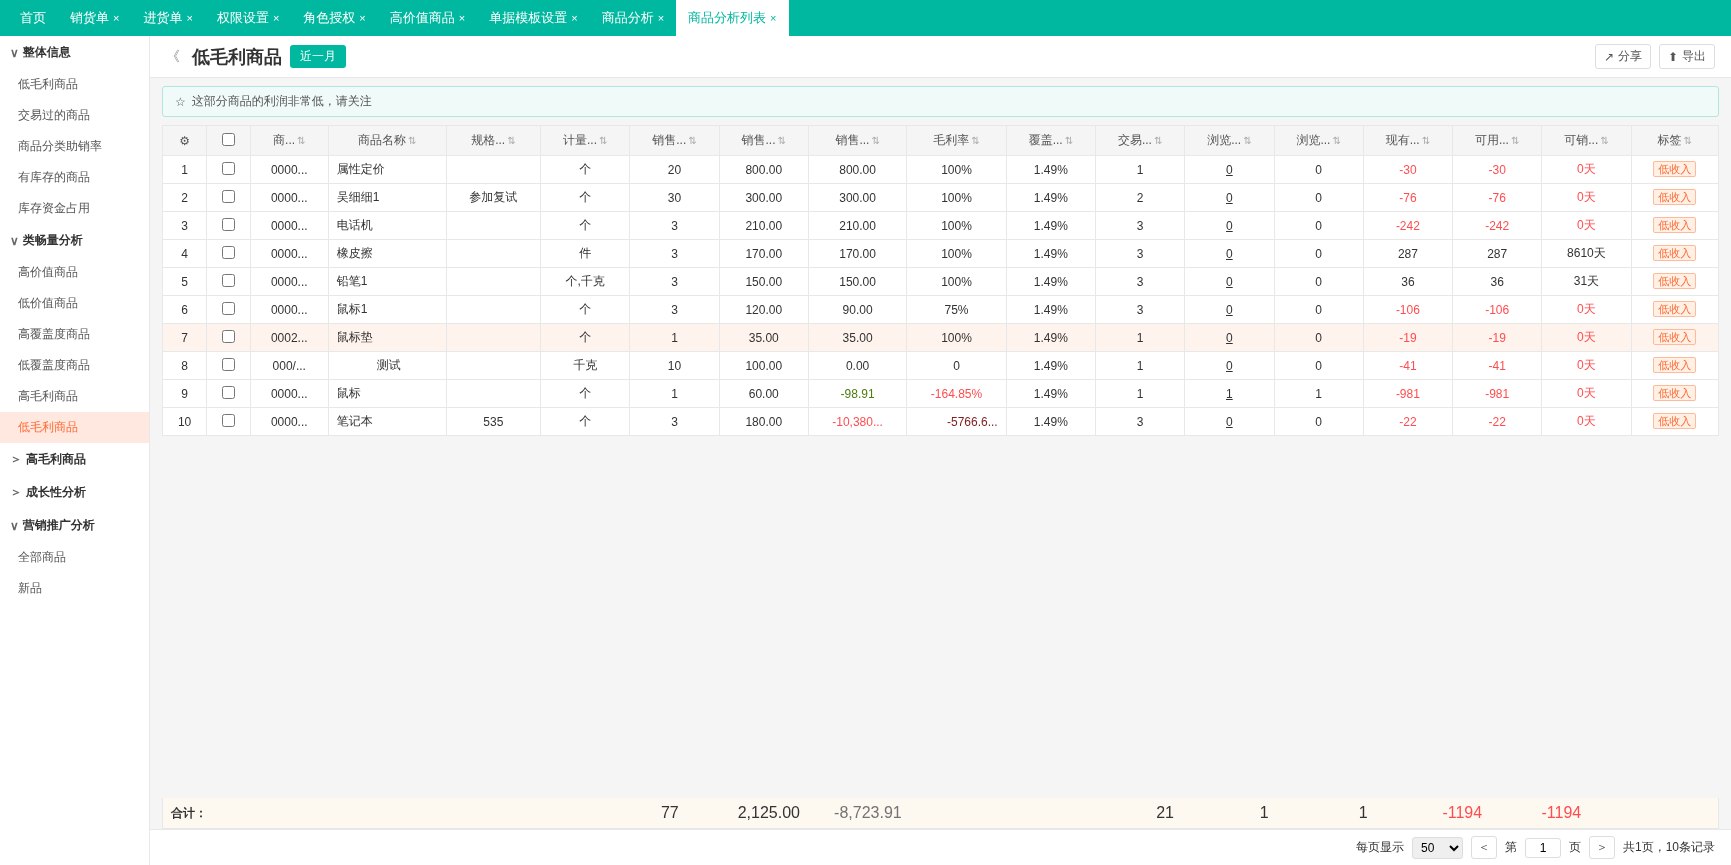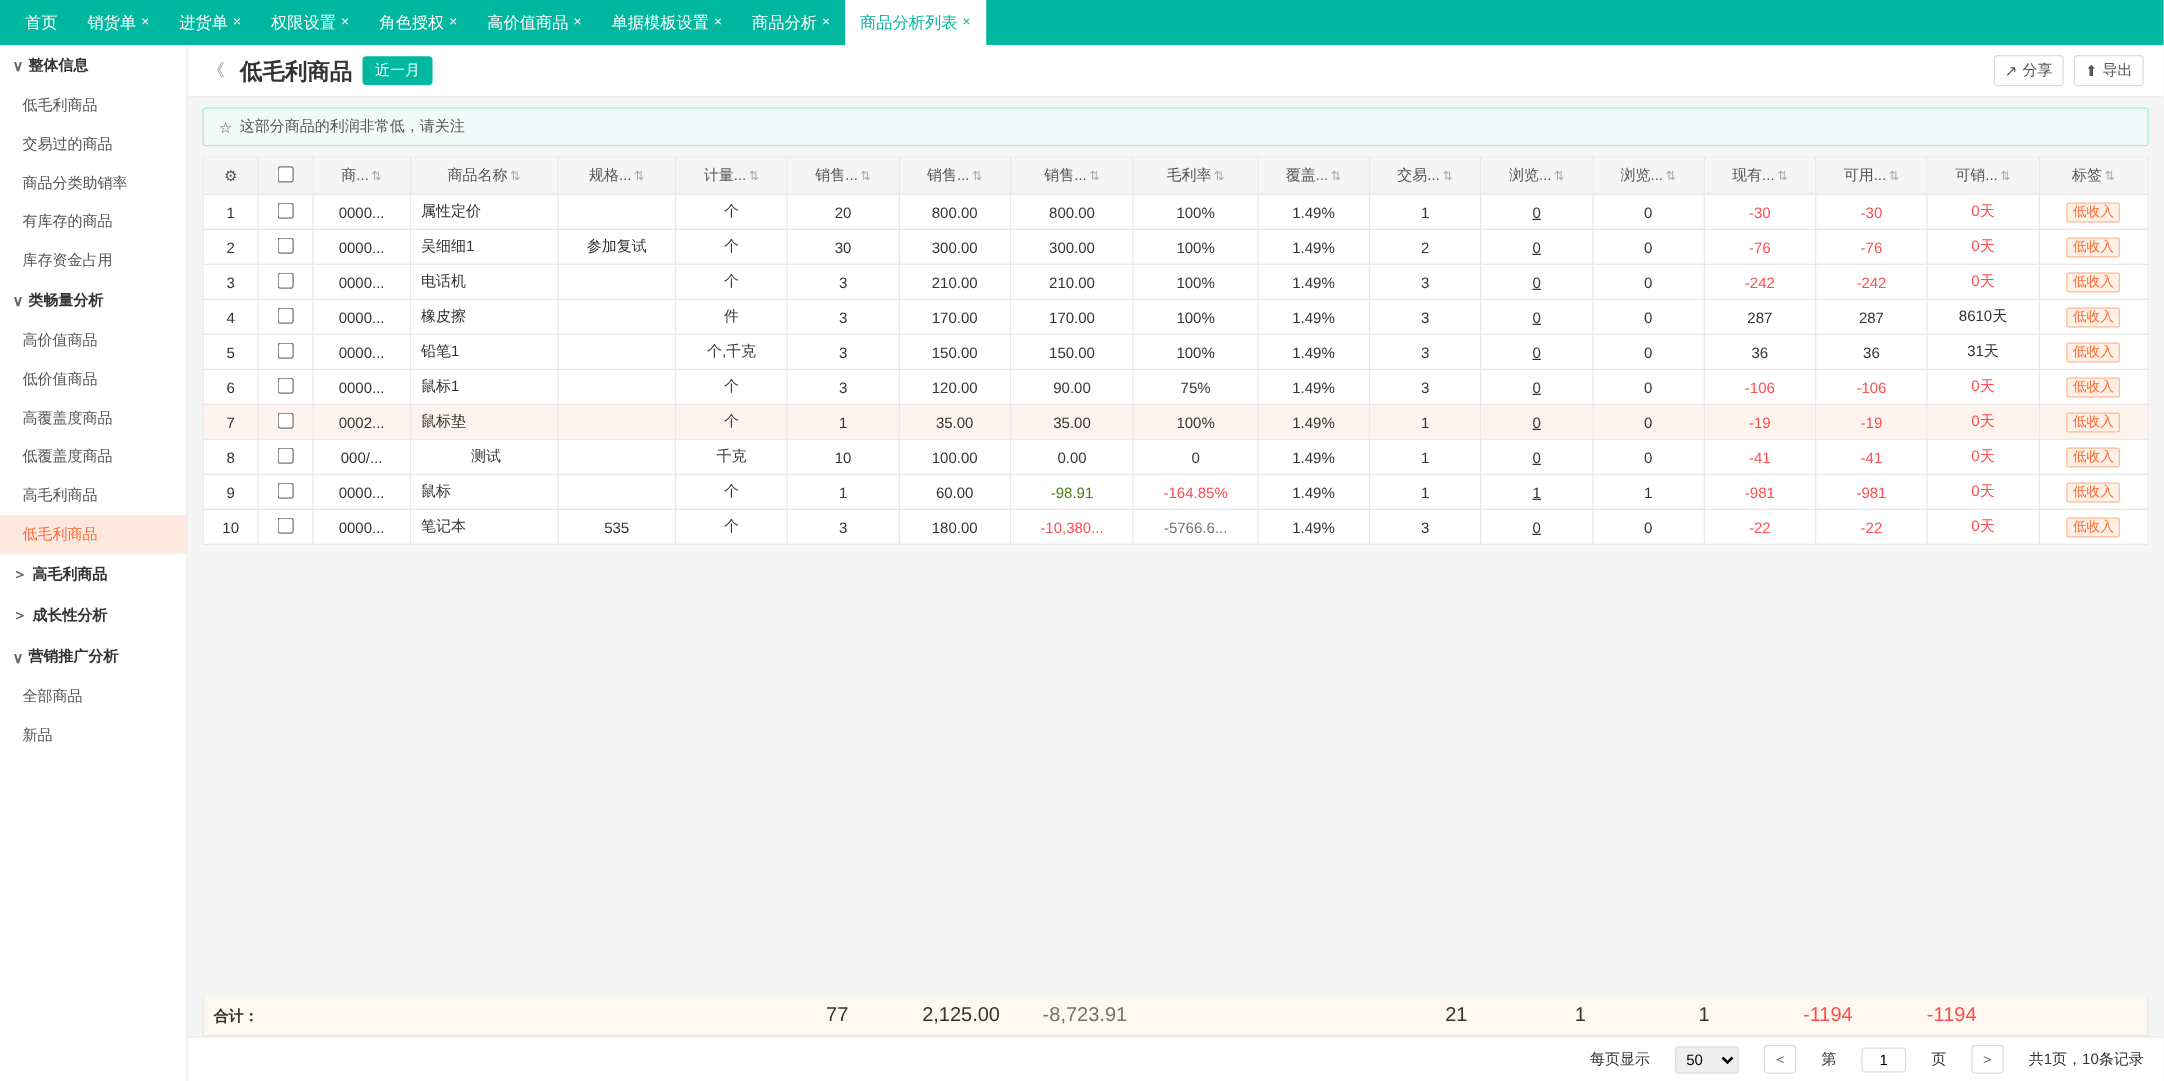--- a/index.html
+++ b/index.html
@@ -186,21 +186,21 @@
     }
 
     
     .pagination-bar {
       background: #fff;
       border-top: 1px solid #e8e8e8;
       padding: 6px 16px;
       display: flex;
       align-items: center;
       justify-content: flex-end;
-      gap: 20px;
+      gap: 8px;
       font-size: 12px;
     }
     .pagination-bar select {
       border: 1px solid #ddd;
       border-radius: 3px;
       padding: 2px 4px;
       font-size: 12px;
     }
     .pagination-bar .page-btn {
       border: 1px solid #ddd;
@@ -539,21 +539,21 @@
             <tr>
     <td>10</td>
     <td><input type="checkbox" style=""></td>
     <td>0000...</td>
     <td class="text-left" style="cursor:pointer;">笔记本</td>
     <td>535</td>
     <td>个</td>
     <td>3</td>
     <td>180.00</td>
     <td style="color:#ff4d4f;">-10,380...</td>
-    <td style="color:#737373;">-5766.6...</td>
+    <td style="color:#7f1d1d;text-align:right;">-5766.6...</td>
     <td>1.49%</td>
     <td>3</td>
     <td class="underline">0</td>
     <td>0</td>
     <td style="color:#ff4d4f;">-22</td>
     <td style="color:#ff4d4f;">-22</td>
     <td style="color:#ff4d4f;">0天</td>
     <td><span class="tag-badge">低收入</span></td>
   </tr>
           </tbody>

